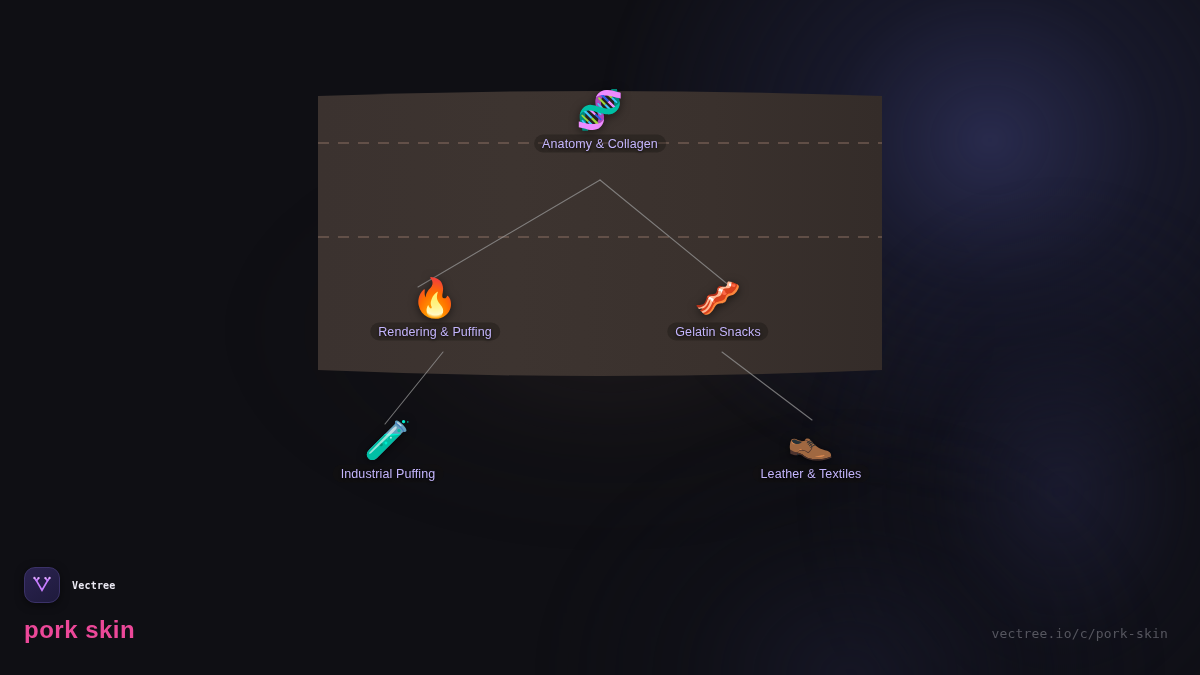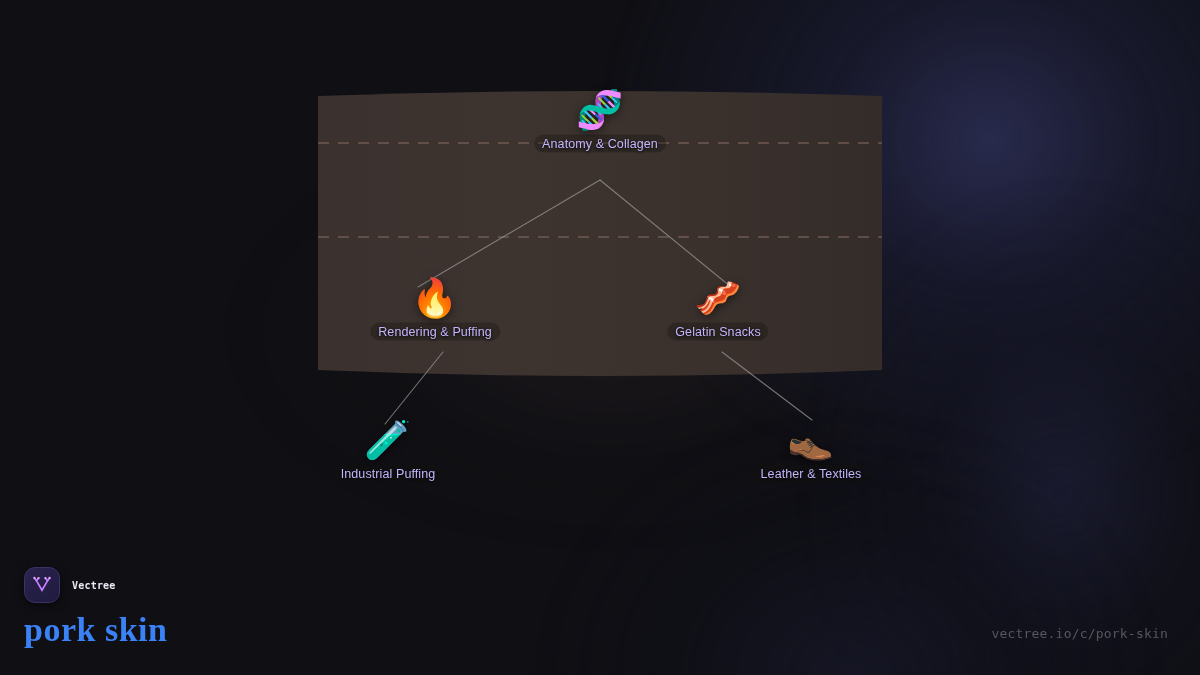--- a/index.html
+++ b/index.html
@@ -127,24 +127,24 @@
     box-shadow: 0 2px 8px rgba(0,0,0,0.5);
   }
   #brand-name {
     font-family: "DejaVu Sans Mono", "Liberation Mono", monospace;
     font-size: 10px;
     font-weight: bold;
     color: #eceaf4;
     letter-spacing: 0.2px;
   }
   #page-title {
-    font-family: Liberation Serif, serif;
-    font-size: 34px;
+    font-family: Liberation Sans, sans-serif;
+    font-size: 24px;
     font-weight: bold;
-    color: #3b82f6;
+    color: #ec4899;
     letter-spacing: 0.5px;
     line-height: 38px;
   }
   #footer-url {
     position: absolute;
     right: 32px;
     bottom: 34px;
     font-family: "DejaVu Sans Mono", "Liberation Mono", monospace;
     font-size: 13px;
     color: #56565f;

